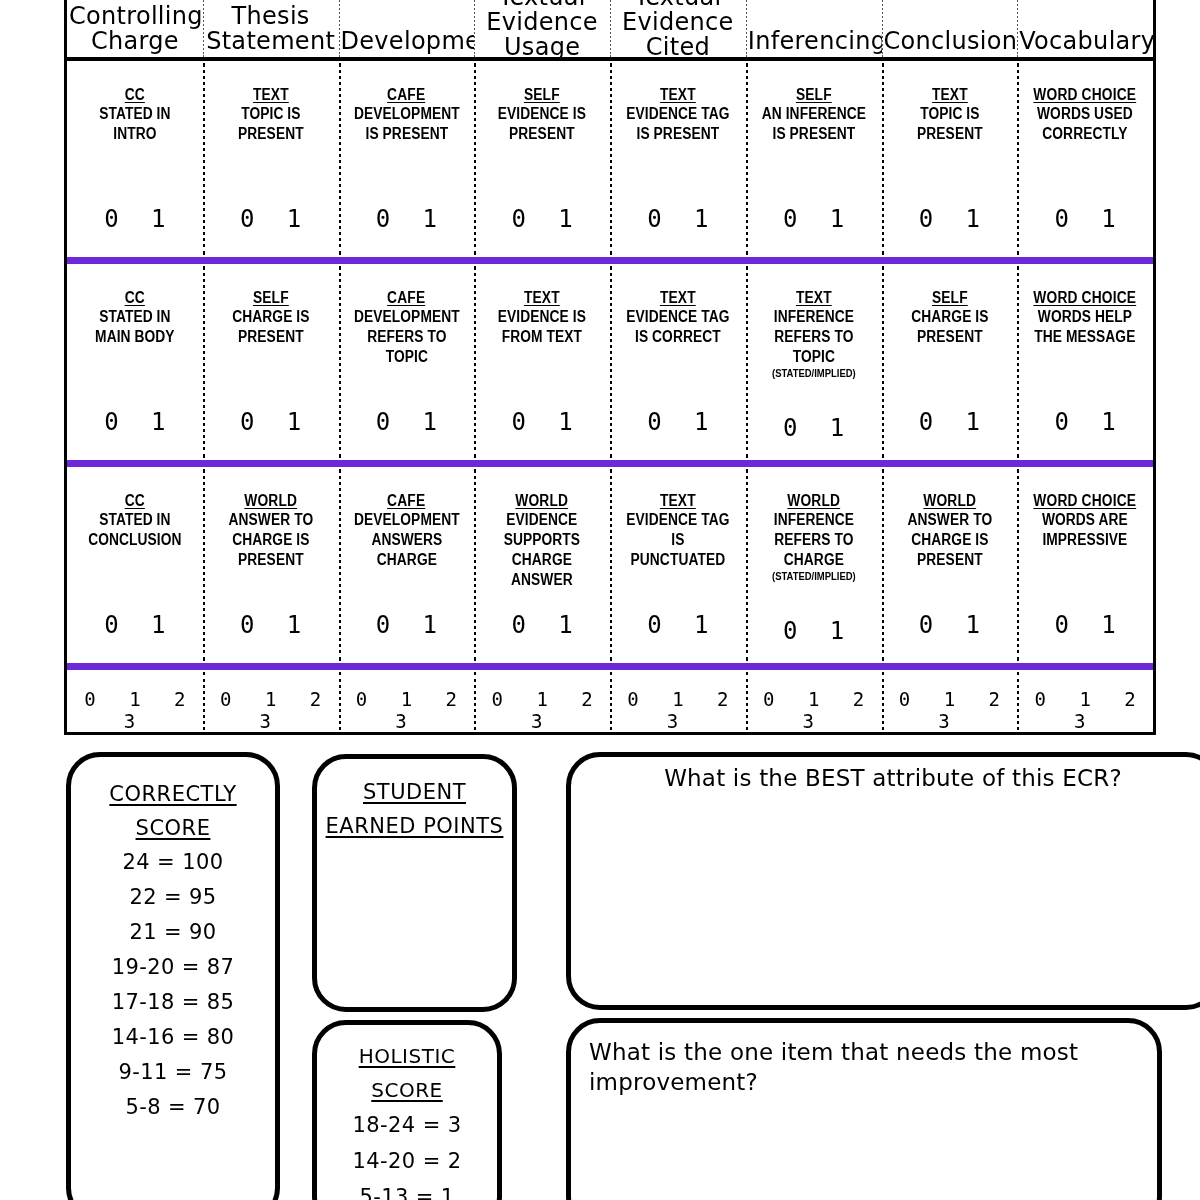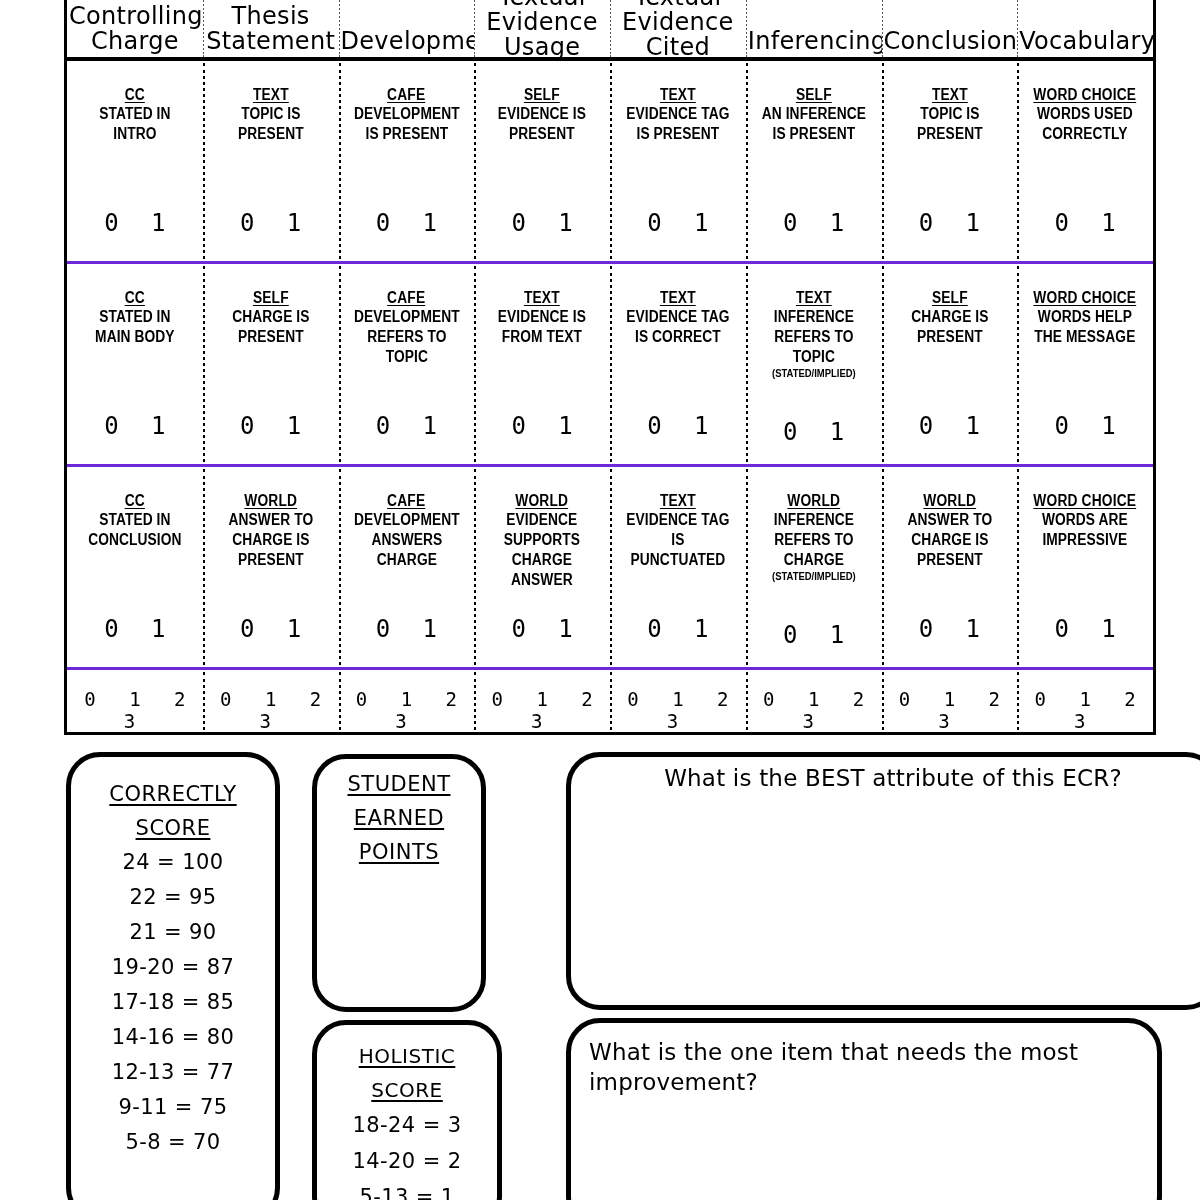--- a/index.html
+++ b/index.html
@@ -30,21 +30,21 @@
     display: flex;
     box-sizing: border-box;
   }
 
   .row.header {
     height: 76px;
     border-bottom: 4px solid #000;
   }
   .row.body {
     height: 203px;
-    border-bottom: 3px solid #6d28d9;
+    border-bottom: 7px solid #6d28d9;
   }
   .row.scale {
     height: 62px;
   }
 
   .cell {
     flex: 1 1 0;
     position: relative;
     box-sizing: border-box;
     display: flex;
@@ -153,23 +153,23 @@
   .panel-gradebook {
     left: 66px;
     top: 752px;
     width: 214px;
     height: 470px;
     padding-top: 20px;
   }
   .panel-earned {
     left: 312px;
     top: 754px;
-    width: 174px;
+    width: 205px;
     height: 258px;
-    padding-top: 8px;
+    padding-top: 16px;
   }
   .panel-holistic {
     left: 312px;
     top: 1020px;
     width: 190px;
     height: 210px;
     padding-top: 14px;
   }
   .panel-q1 {
     left: 566px;
@@ -388,21 +388,20 @@
 <div class="panel panel-gradebook">
   <div class="panel-title">CORRECTLY</div>
   <div class="panel-title">SCORE</div>
   <div id="gradebook-list">
       <div class="score-line">24 = 100</div>
       <div class="score-line">22 = 95</div>
       <div class="score-line">21 = 90</div>
       <div class="score-line">19-20 = 87</div>
       <div class="score-line">17-18 = 85</div>
       <div class="score-line">14-16 = 80</div>
-      <div class="score-line">12-13 = 77</div>
       <div class="score-line">9-11 = 75</div>
       <div class="score-line">5-8 = 70</div>
     </div>
 </div>
 
 <div class="panel panel-earned">
   <div class="panel-title">STUDENT</div>
   <div class="panel-title">EARNED POINTS</div>
 </div>
 

